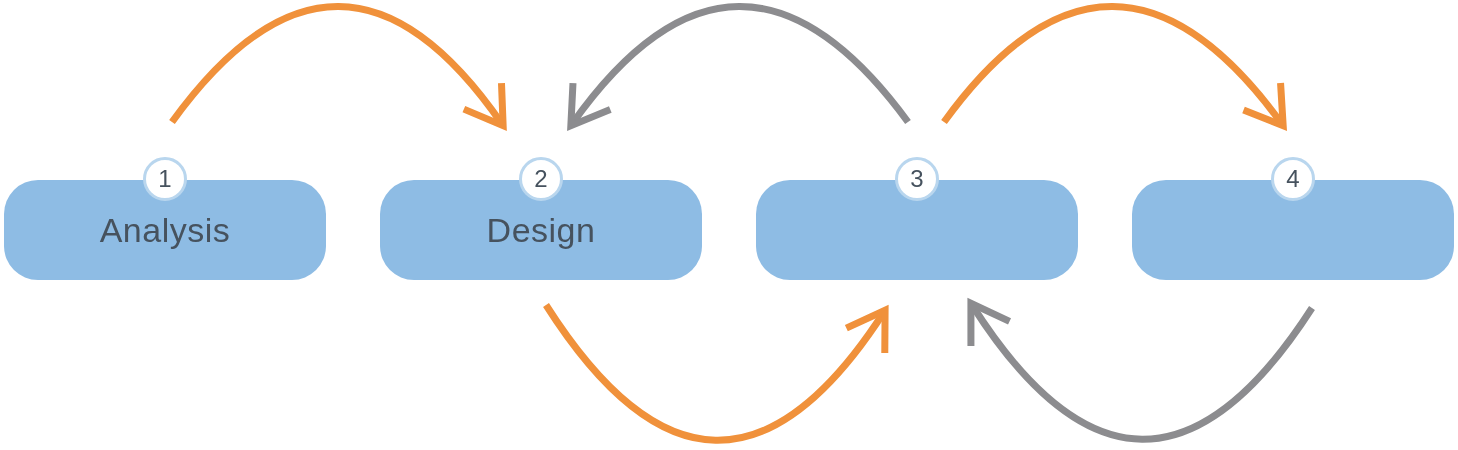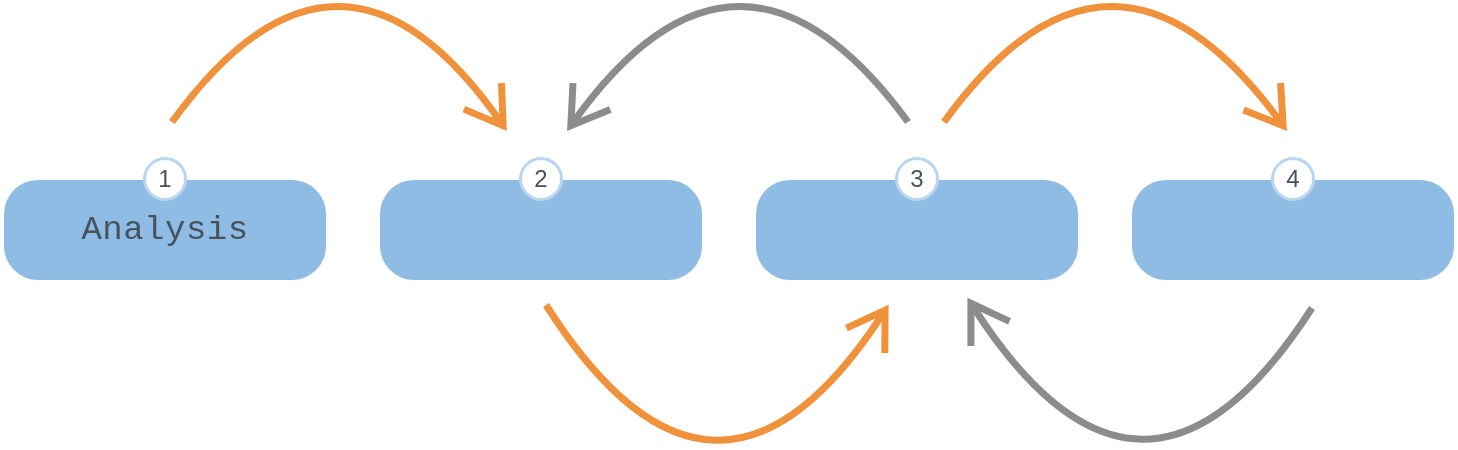--- a/index.html
+++ b/index.html
@@ -38,21 +38,20 @@
     border-radius: 34px;
     display: flex;
     align-items: center;
     justify-content: center;
   }
 
   .step-label {
     font-size: 34px;
     letter-spacing: 0.5px;
     color: var(--label-text, #46525E);
-    font-family: Liberation Mono, monospace;
   }
 
   .badge {
     position: absolute;
     top: -23px;
     left: 50%;
     transform: translateX(-50%);
     width: 44px;
     height: 44px;
     border-radius: 50%;
@@ -98,20 +97,21 @@
     <div class="badge">
       <span>1</span>
     </div>
     <div class="step-label">Analysis</div>
   </div>
 
   <div class="step" style="left:380px">
     <div class="badge">
       <span>2</span>
     </div>
+    <div class="step-label">Design</div>
   </div>
 
   <div class="step" style="left:756px">
     <div class="badge">
       <span>3</span>
     </div>
   </div>
 
   <div class="step" style="left:1132px">
     <div class="badge">

